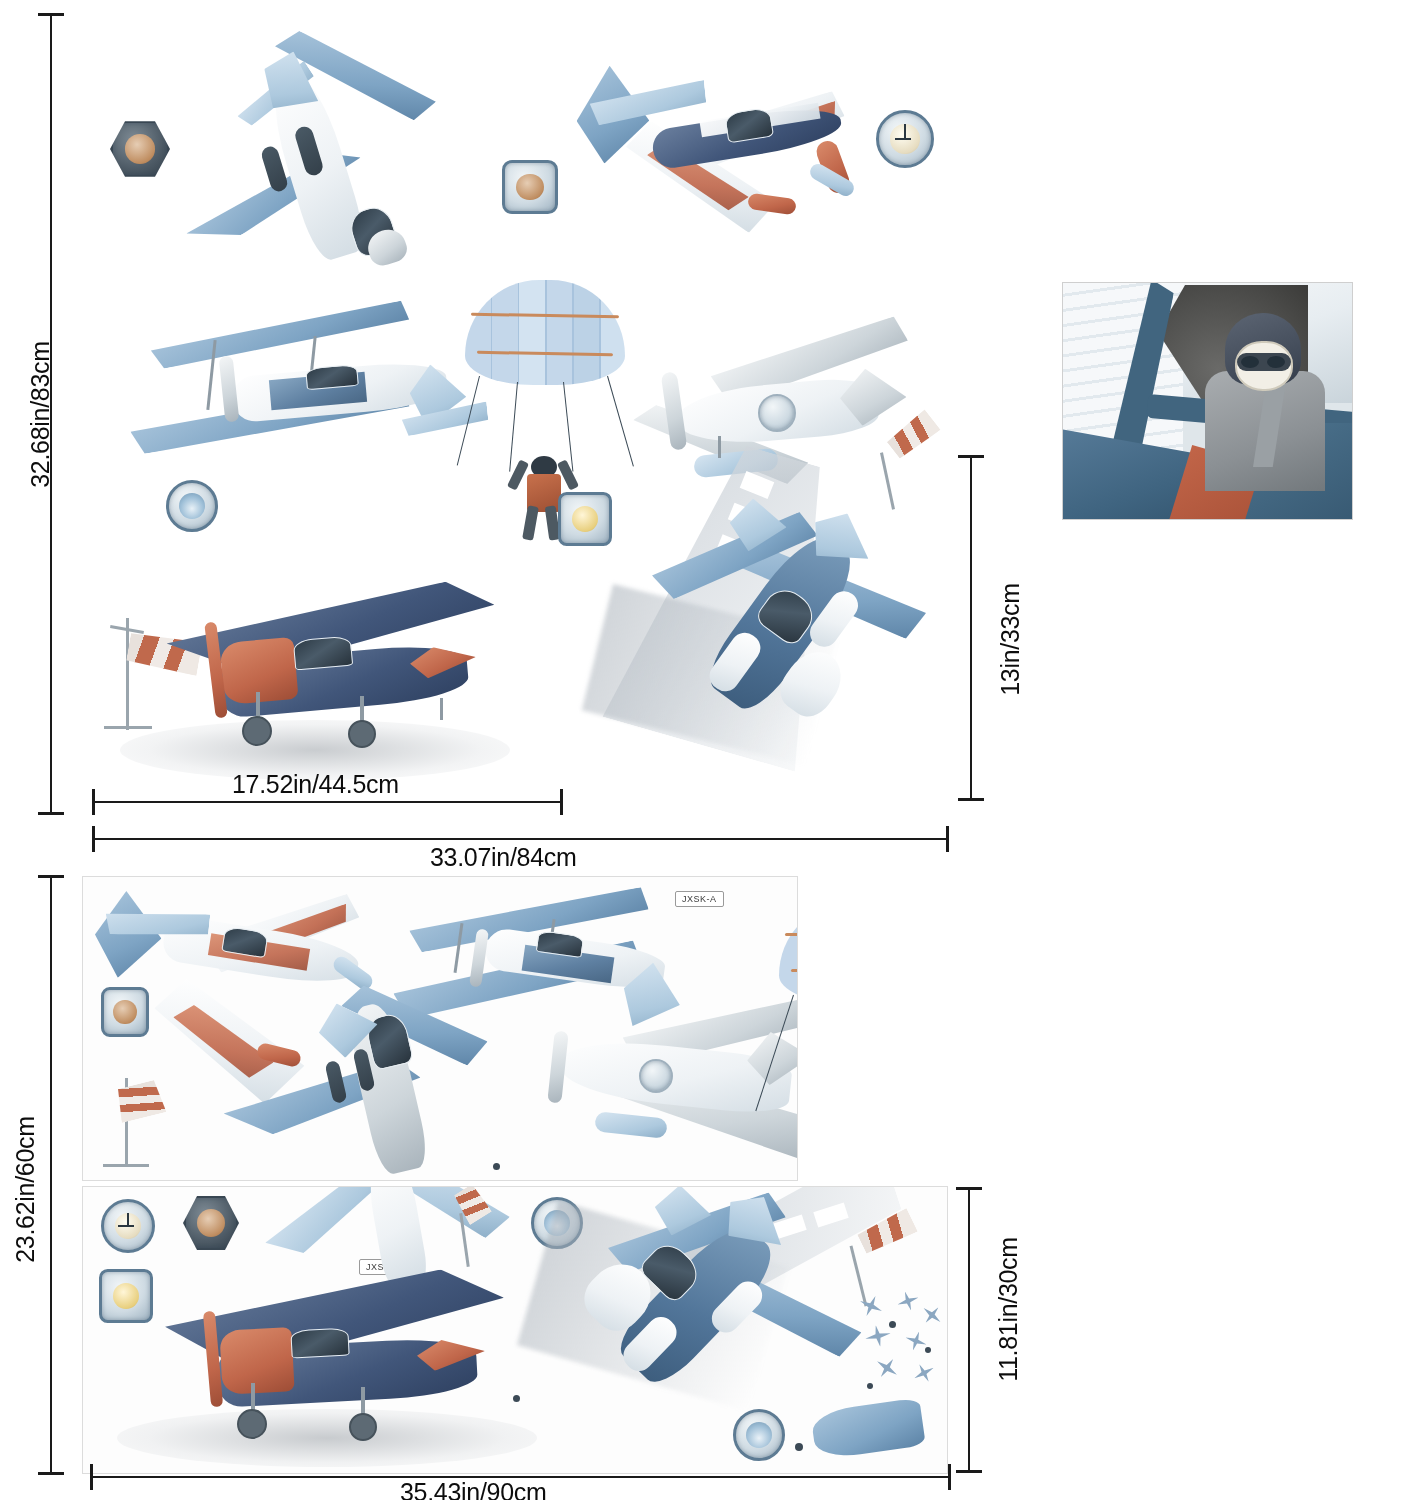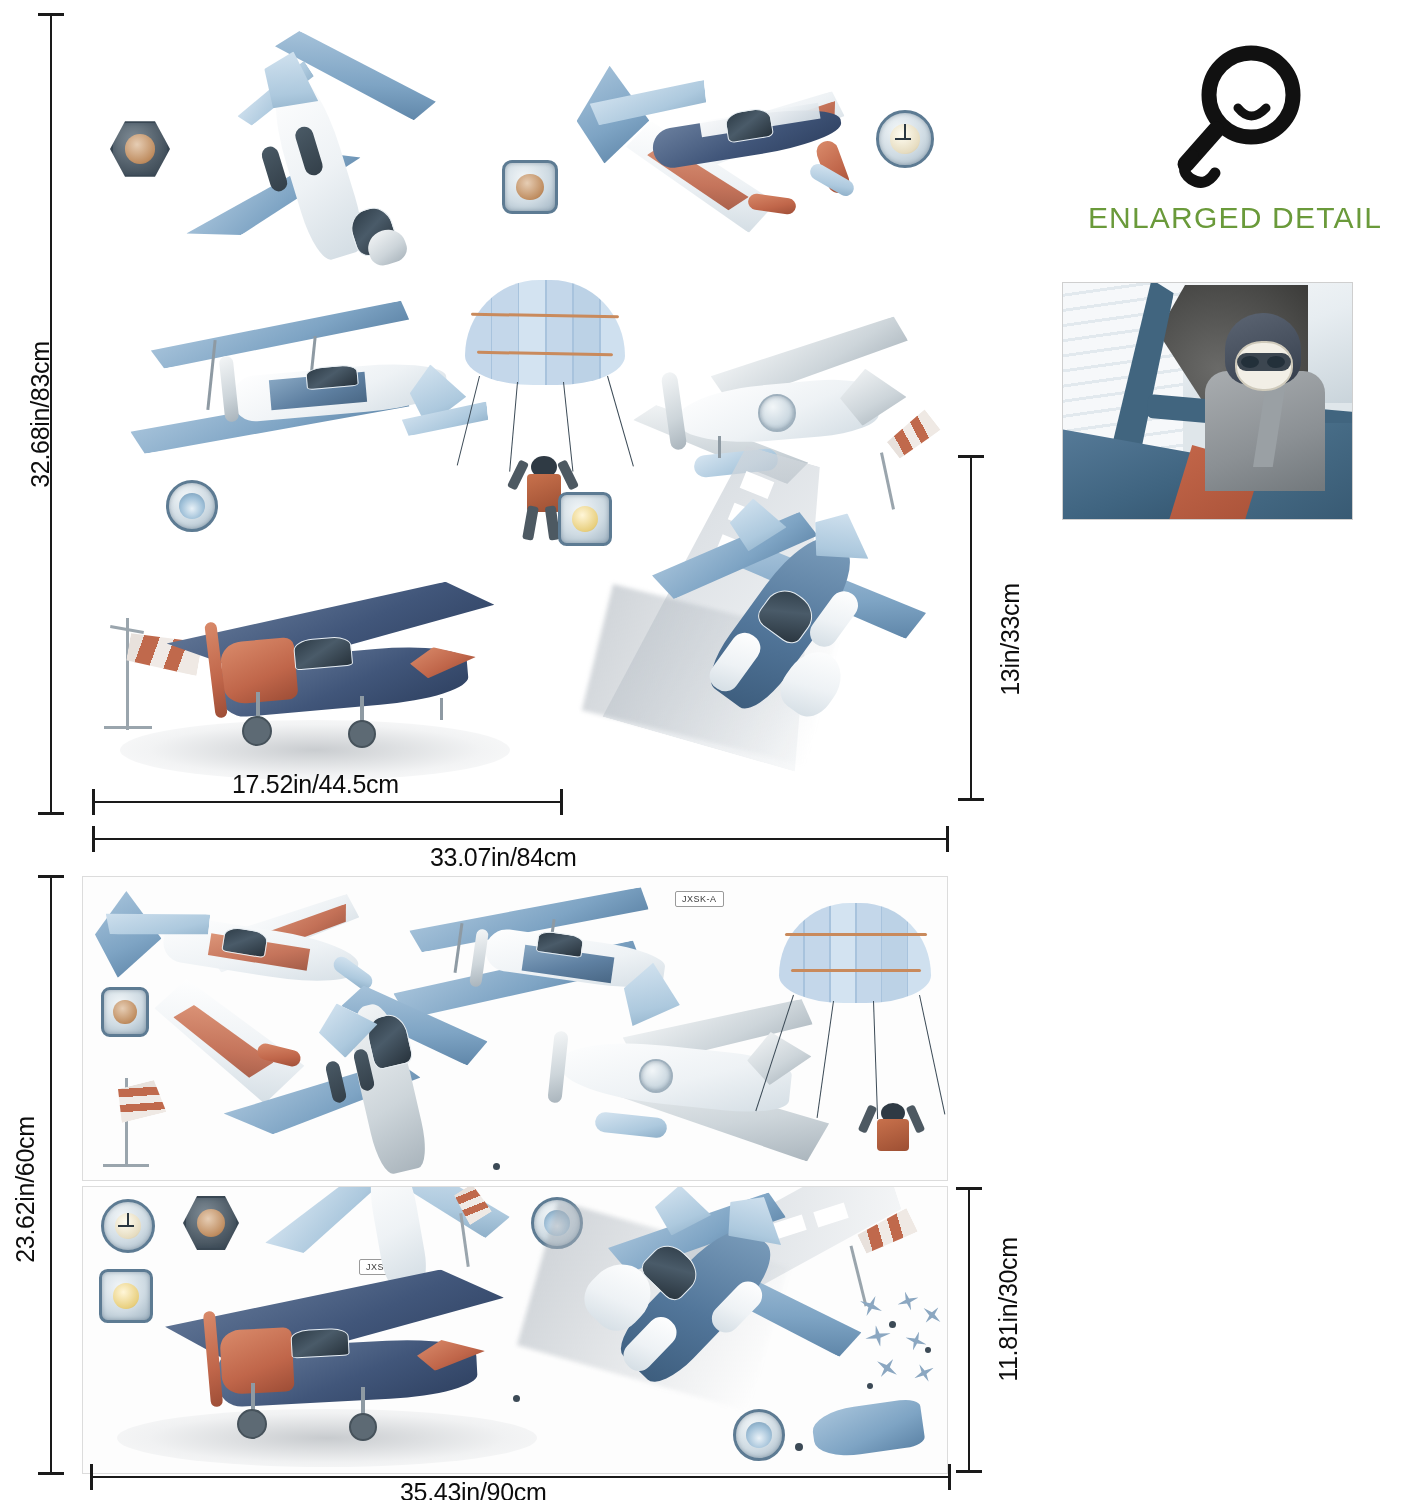--- a/index.html
+++ b/index.html
@@ -46,21 +46,21 @@
     background: #dfe6ea;
   }
 
   
   .sheet {
     position: absolute;
     border: 1px solid #dcdcdc;
     background: #fdfdfd;
     overflow: hidden;
   }
-  #sheet-a { left: 82px; top: 876px; width: 866px; height: 305px; }
+  #sheet-a { left: 82px; top: 876px; width: 716px; height: 305px; }
   #sheet-b { left: 82px; top: 1186px; width: 866px; height: 288px; }
 
   .sheet-badge {
     position: absolute;
     border: 1px solid #9a9a9a;
     background: #fff;
     font-size: 9px;
     color: #3a3a3a;
     padding: 2px 6px;
     letter-spacing: 0.5px;
@@ -324,31 +324,20 @@
   <div class="dim-line dim-h" style="left:92px; top:838px; width:856px;"></div>
   <div class="cap cap-v" style="left:92px; top:826px;"></div>
   <div class="cap cap-v" style="left:946px; top:826px;"></div>
   <div class="dim-label" style="left:430px; top:843px;">33.07in/84cm</div>
 
   <div class="dim-line dim-v" style="left:970px; top:456px; height:344px;"></div>
   <div class="cap cap-h" style="left:958px; top:455px;"></div>
   <div class="cap cap-h" style="left:958px; top:798px;"></div>
   <div class="dim-label rot" style="left:910px; top:625px; width:200px; text-align:center;">13in/33cm</div>
 
-  <div class="detail-panel">
-    <div class="mag-wrap">
-      <svg width="150" height="155" viewBox="0 0 150 155" aria-hidden="true">
-        <circle cx="91" cy="57" r="42" fill="none" stroke="#111111" stroke-width="15"></circle>
-        <path d="M78 70 q13 16 28 0" fill="none" stroke="#111111" stroke-width="9" stroke-linecap="round"></path>
-        <path d="M56 92 L26 126" stroke="#111111" stroke-width="17" stroke-linecap="round"></path>
-        <path d="M33 117 q-16 14 -2 24 q14 9 24 -6" fill="none" stroke="#111111" stroke-width="11" stroke-linecap="round"></path>
-      </svg>
-    </div>
-    <div class="detail-caption">ENLARGED DETAIL</div>
-  </div>
 
   <div class="detail-photo">
 
     <div style="position:absolute; left:-10px; top:0; width:320px; height:120px;
                 background:linear-gradient(160deg,#fdfdfd 0%, #e7edf1 55%, #c7d2d9 100%);"></div>
 
     <div style="position:absolute; left:-10px; top:0; width:130px; height:170px;
                 background:repeating-linear-gradient(172deg,#f6f8fa 0 12px,#e2e9ee 12px 15px);"></div>
 
     <div style="position:absolute; left:95px; top:2px; width:150px; height:140px;

